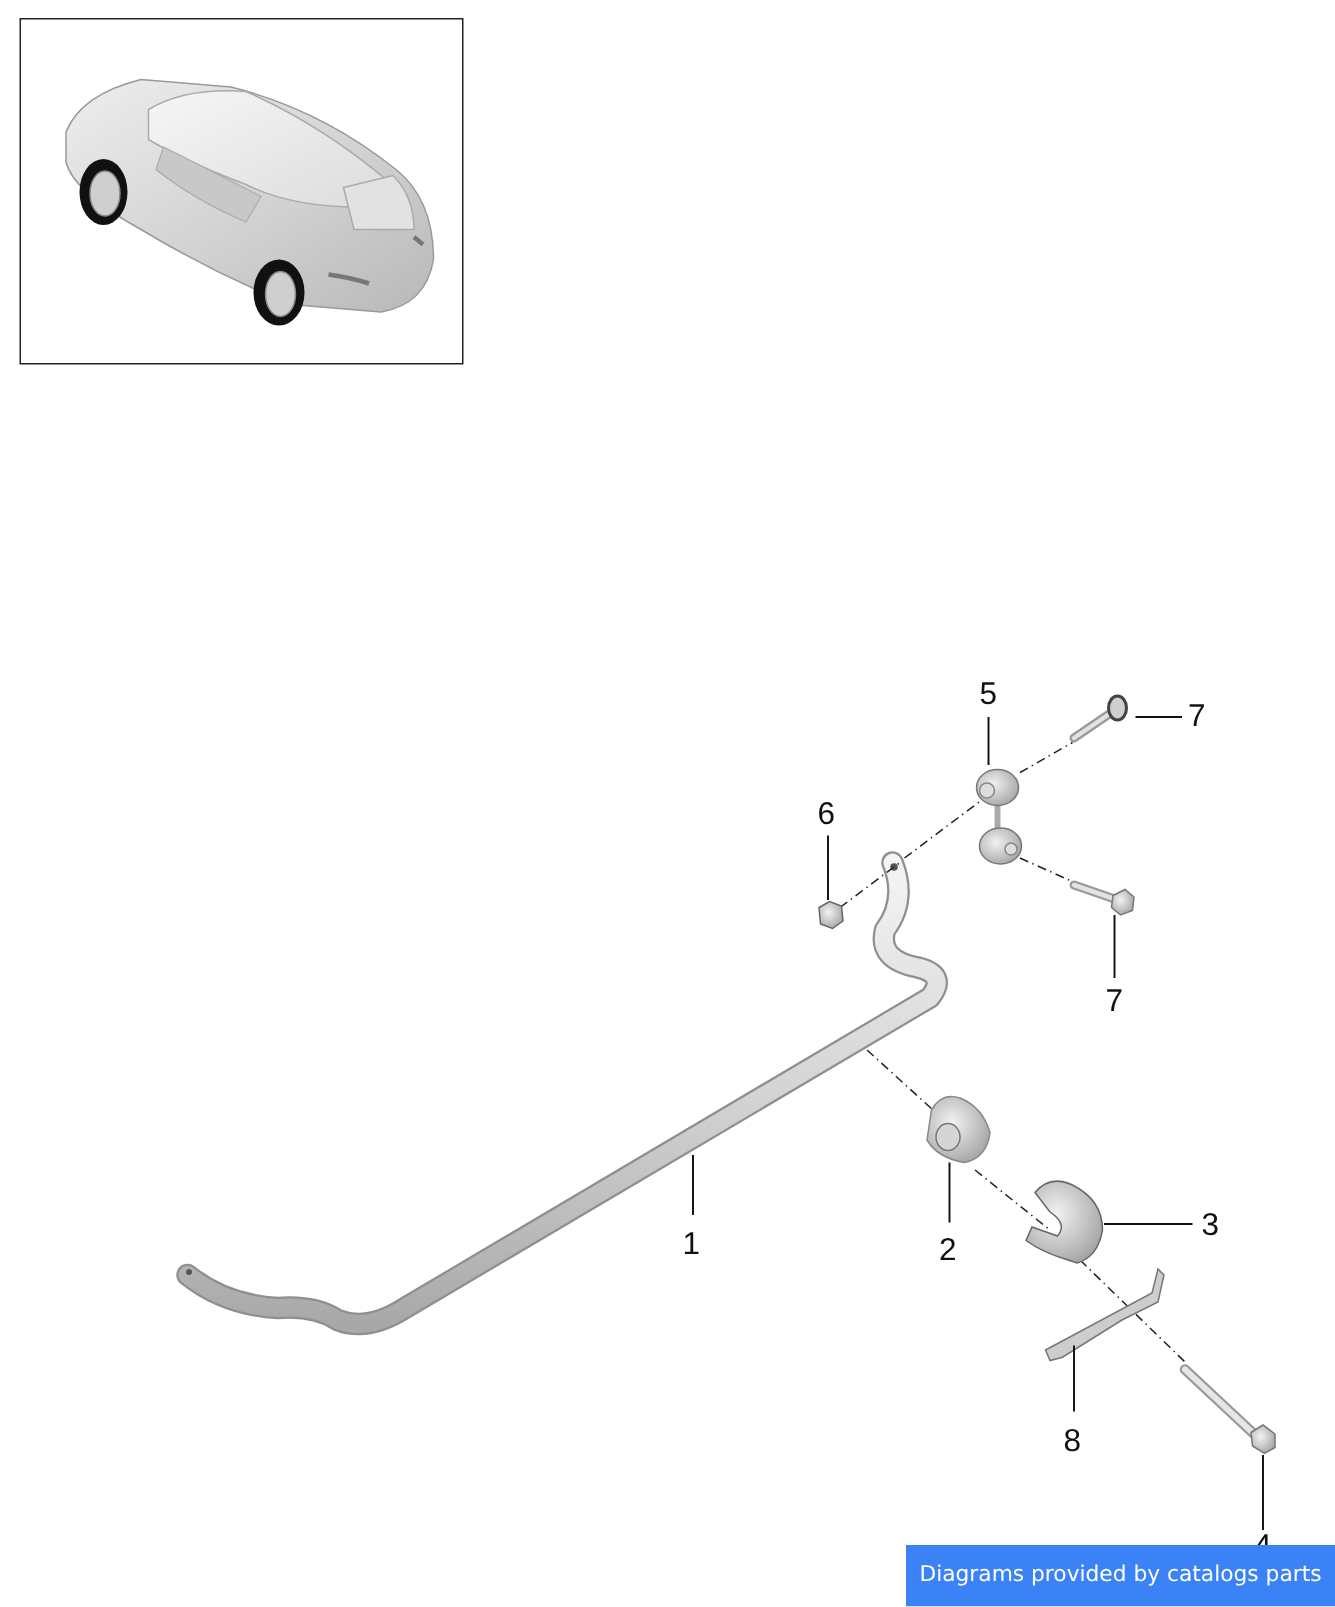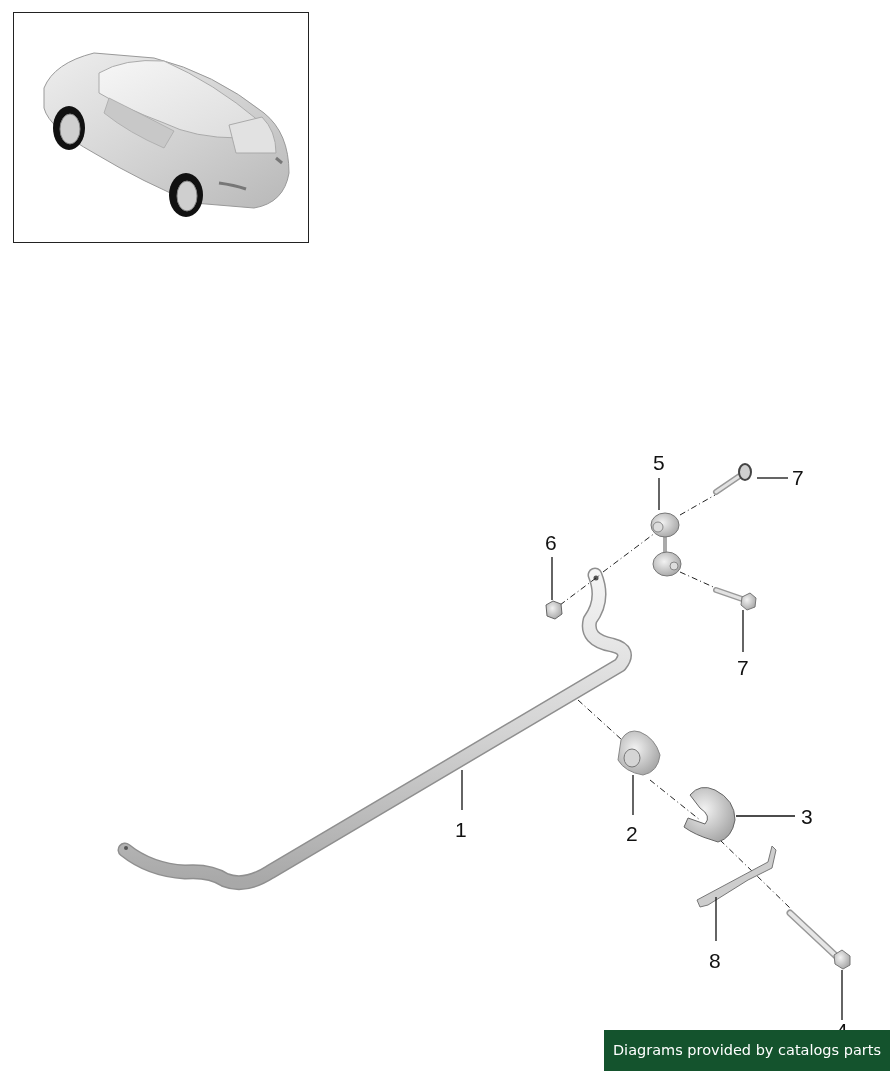--- a/index.html
+++ b/index.html
@@ -5,21 +5,21 @@
     html, body { margin: 0; padding: 0; background: #ffffff; }
     body { width: 890px; height: 1071px; position: relative; overflow: hidden;
            font-family: "Liberation Sans", sans-serif; }
     .thumb { position: absolute; left: 13px; top: 12px; width: 296px; height: 231px;
              border: 1px solid #222; background: #fff; box-sizing: border-box; }
     .thumb svg { position: absolute; left: 0; top: 0; }
     .diagram { position: absolute; left: 0; top: 0; }
     .callout { position: absolute; font-size: 21px; color: #111; line-height: 1;
                font-family: "Liberation Sans", sans-serif; cursor: pointer; }
     .attribution { position: absolute; left: 604px; top: 1030px; width: 286px; height: 41px;
-                   background: #14532d; color: #fff; font-family: "DejaVu Sans", sans-serif;
+                   background: #3b82f6; color: #fff; font-family: "DejaVu Sans", sans-serif;
                    font-size: 14.5px; line-height: 41px; text-align: center; box-sizing: border-box; }
   </style>
 </head>
 <body>
 
 <div class="thumb">
   <svg width="296" height="231" viewBox="0 0 296 231">
     <defs>
       <linearGradient id="body" x1="0" y1="0" x2="1" y2="1">
         <stop offset="0" stop-color="#eeeeee"></stop>

